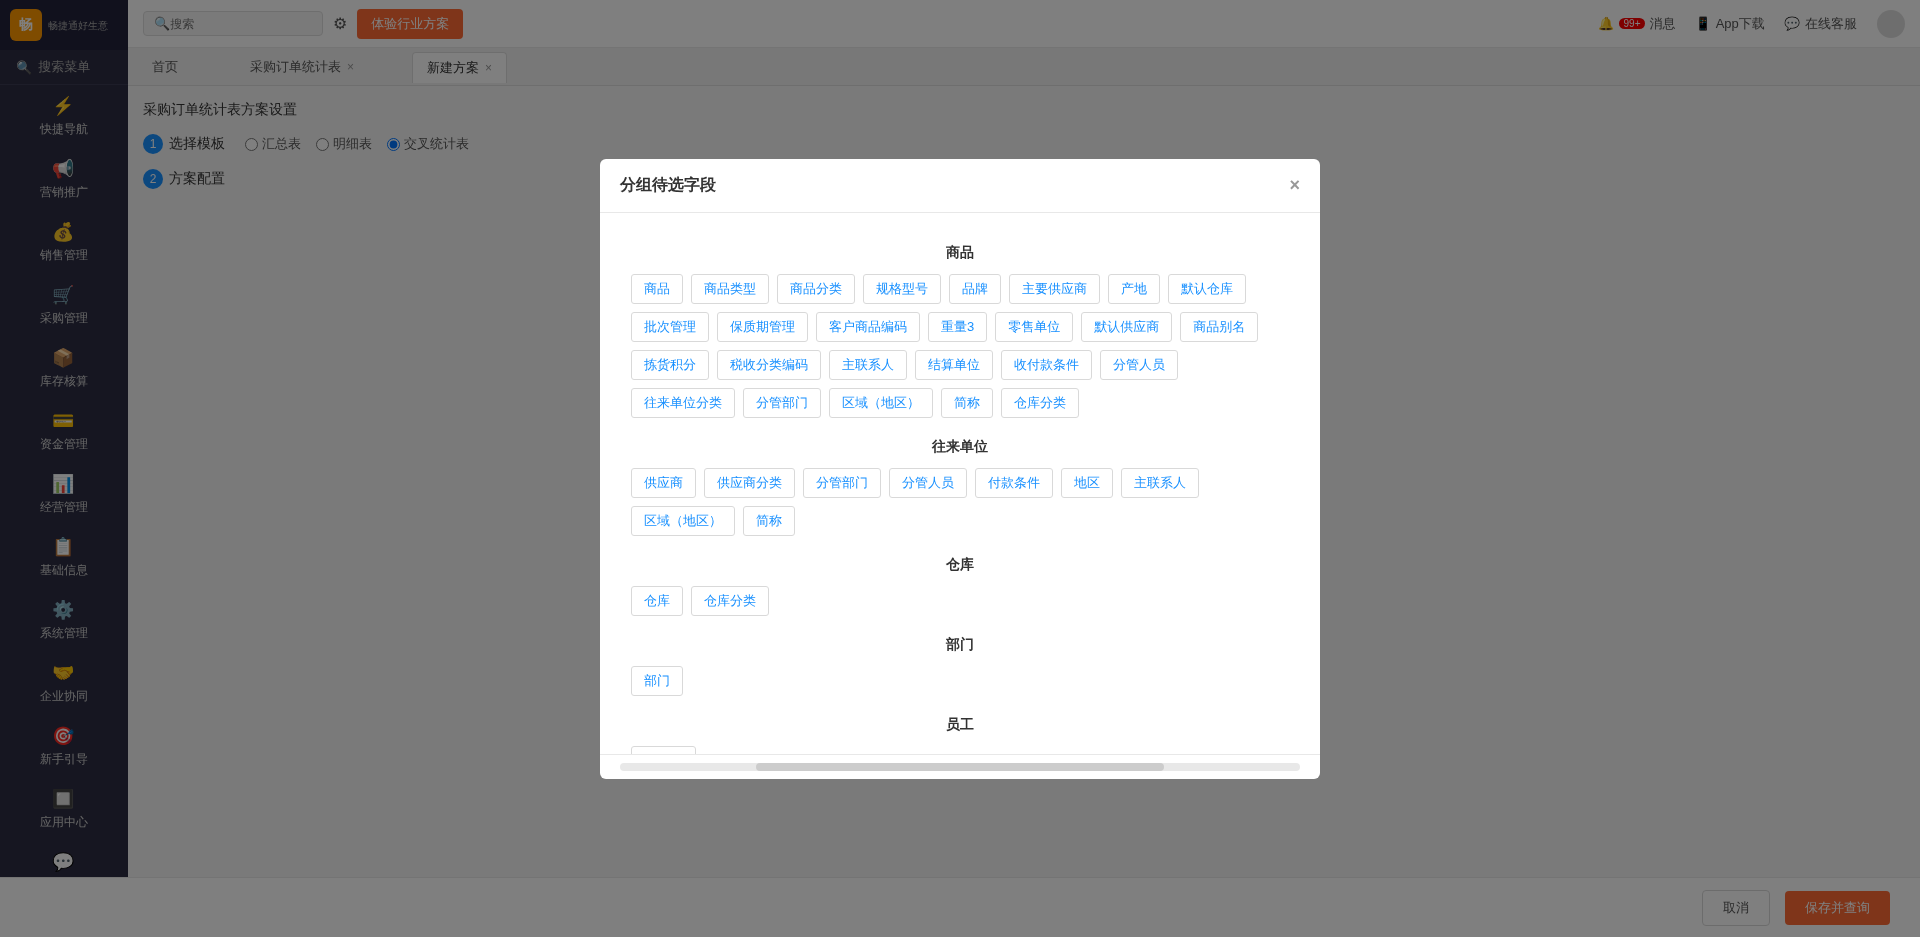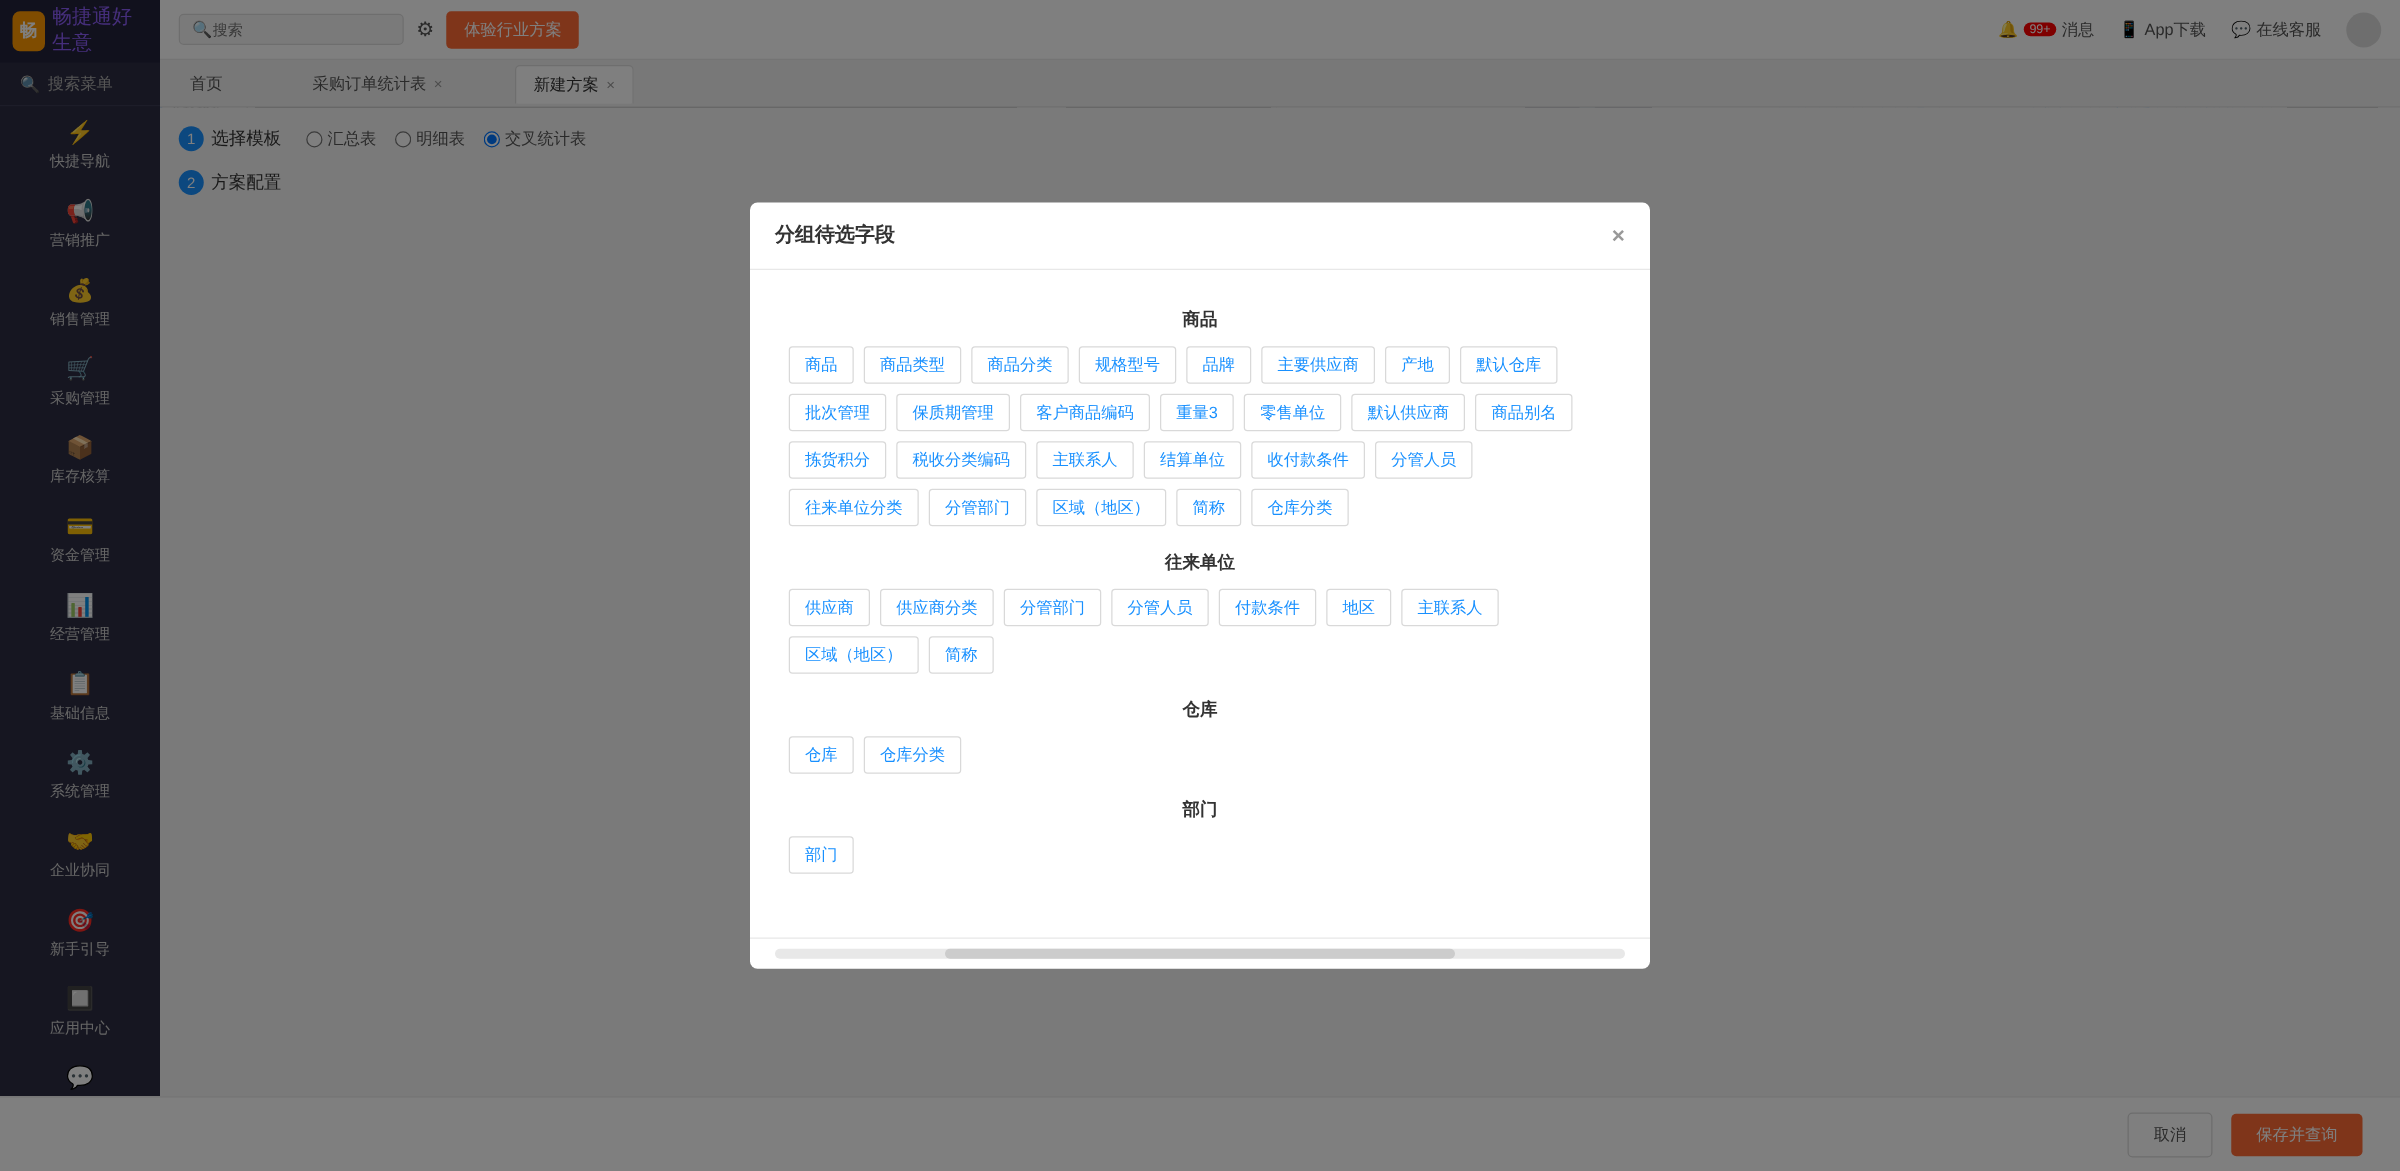--- a/index.html
+++ b/index.html
@@ -6,21 +6,21 @@
     body { font-family: 'Microsoft YaHei', sans-serif; font-size: 13px; background: #f5f5f5; overflow: hidden; width: 1920px; height: 937px; }
 
     
     .sidebar {
       position: fixed; left: 0; top: 0; width: 128px; height: 100%; background: #2d2d42; display: flex; flex-direction: column; z-index: 10;
     }
     .sidebar-logo {
       display: flex; align-items: center; padding: 12px 10px; background: #23233a; min-height: 50px;
     }
     .logo-icon { width: 32px; height: 32px; background: #f90; border-radius: 6px; display: flex; align-items: center; justify-content: center; color: white; font-weight: bold; font-size: 14px; margin-right: 6px; }
-    .logo-text { color: #8b5cf6; font-size: 16px; line-height: 1.3; }
+    .logo-text { color: #a3a3a3; font-size: 10px; line-height: 1.3; }
     .sidebar-search { display: flex; align-items: center; padding: 8px 10px; color: #aaa; font-size: 13px; cursor: pointer; border-bottom: 1px solid #3a3a52; }
     .sidebar-search span { margin-left: 6px; }
     .sidebar-item { display: flex; flex-direction: column; align-items: center; padding: 10px 0; color: #ccc; cursor: pointer; font-size: 12px; transition: background 0.2s; }
     .sidebar-item .icon { font-size: 18px; margin-bottom: 4px; }
 
     
     .header {
       position: fixed; left: 128px; right: 0; top: 0; height: 48px; background: white; display: flex; align-items: center; padding: 0 15px; border-bottom: 1px solid #e8e8e8; z-index: 9;
     }
     .header-search { display: flex; align-items: center; background: #f5f5f5; border: 1px solid #ddd; border-radius: 4px; padding: 4px 10px; width: 180px; }
@@ -191,20 +191,21 @@
     <span class="tab-close">×</span>
   </div>
   <div class="tab active">
     <span>新建方案</span>
     <span class="tab-close">×</span>
   </div>
 </div>
 
 <div class="page-content">
   <div class="page-inner">
+    <div class="page-title">采购订单统计表方案设置</div>
     <div class="step-row">
       <div class="step-label">
         <span class="step-badge">1</span>
         选择模板
       </div>
       <div class="radio-group">
         <label class="radio-item">
           <input type="radio" name="template" style=""> 
             <span>汇总表</span>
         </label>
@@ -290,20 +291,26 @@
         </div>
       </div>
 
       <div class="field-section">
         <div class="field-section-title">部门</div>
         <div class="field-tags">
           <span class="field-tag">部门</span>
         </div>
       </div>
 
+      <div class="field-section">
+        <div class="field-section-title">员工</div>
+        <div class="field-tags">
+          <span class="field-tag">业务员</span>
+        </div>
+      </div>
 
     </div>
 
     <div class="modal-footer-scroll">
       <div class="modal-hscroll">
         <div class="modal-hscroll-thumb"></div>
       </div>
     </div>
   </div>
 </div>

